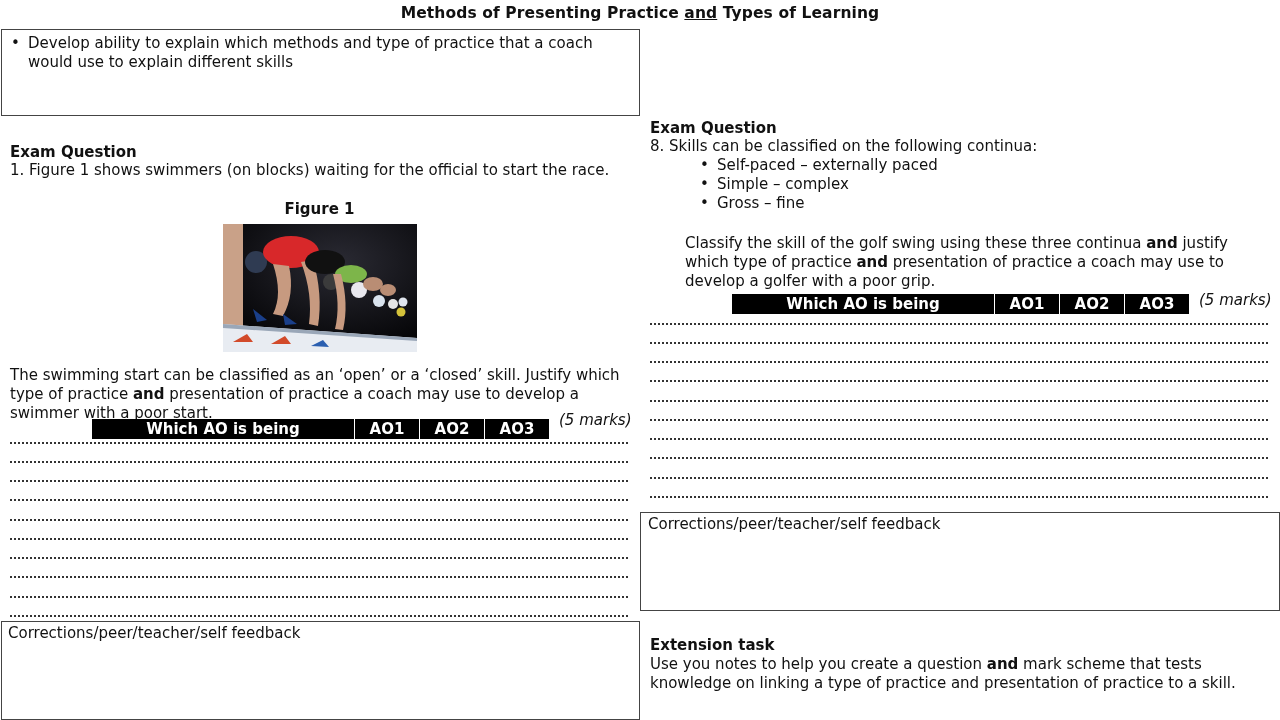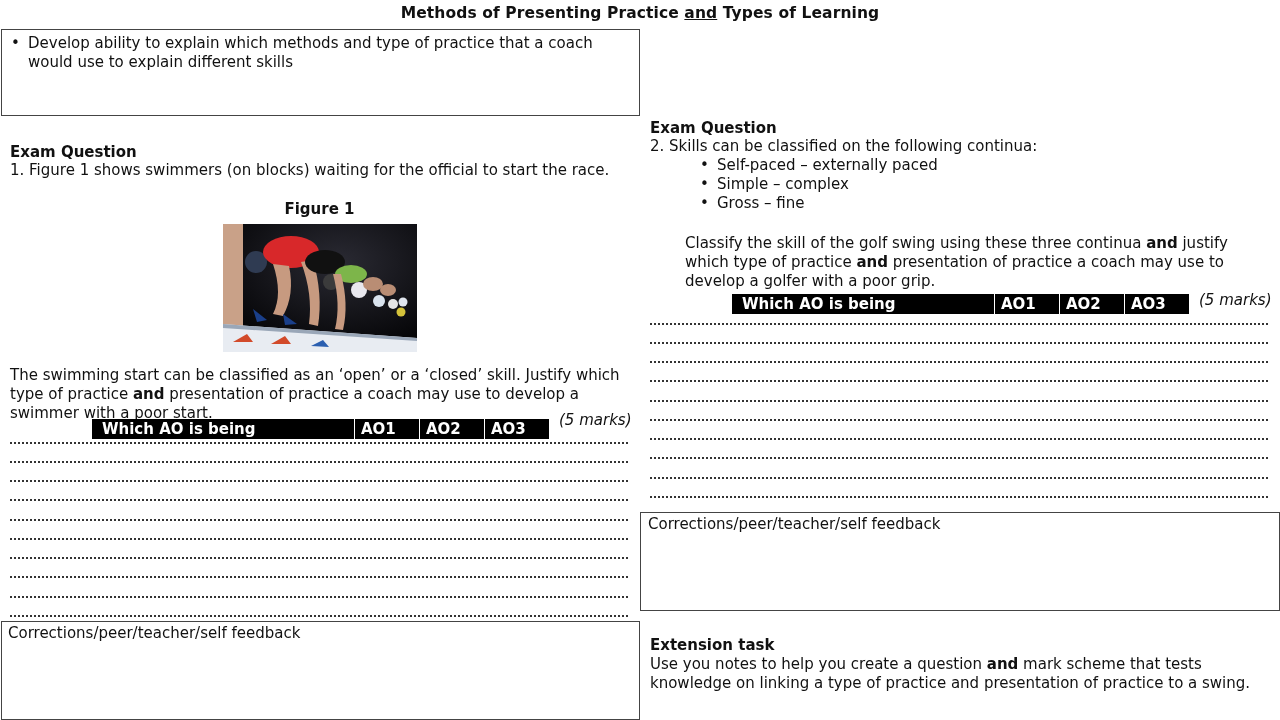--- a/index.html
+++ b/index.html
@@ -15,21 +15,21 @@
   .bullets li { position:relative; padding-left:19px; }
   .bullets li::before { content:"•"; position:absolute; left:2px; top:0; }
   .heading { font-weight:bold; font-size:15px; }
   .txt { font-size:15px; line-height:19.2px; }
   .q1-head { left:10px; top:143px; }
   .q1-text { left:10px; top:161px; }
   .fig-caption { left:222px; width:195px; top:200px; text-align:center; font-size:15px; font-weight:bold; }
   .photo { left:223px; top:224px; width:194px; height:128px; overflow:hidden; background:#0b0b10; }
   .q1-prompt { left:10px; top:353px; width:620px;margin-top:13px; }
   .ao-bar { display:flex; background:#000; color:#fff; font-weight:bold; font-size:15px; height:20px; line-height:20px; }
-  .ao-bar span { border-left:1.5px solid #fff; padding:0 6px; box-sizing:border-box; }
+  .ao-bar span { border-left:1.5px solid #fff; padding:0 6px; box-sizing:border-box;text-align:center; }
   .ao-bar span:first-child { border-left:none; padding:0 10px; }
   .ao-q { width:262px; }
   .ao-c { width:65px; }
   .ao-bar-1 { left:92px; top:419px; }
   .ao-bar-2 { left:732px; top:294px; }
   .marks { font-style:italic; font-size:15px; }
   .marks-1 { left:559px; top:411px; }
   .marks-2 { left:1199px; top:291px; }
   .dotline { height:0; border-bottom:2px dotted #333; }
   .dots-left { left:10px; width:618px; }
@@ -123,21 +123,21 @@
 <div class="abs dotline dots-left" style="top:557px"></div>
 <div class="abs dotline dots-left" style="top:576px"></div>
 <div class="abs dotline dots-left" style="top:596px"></div>
 <div class="abs dotline dots-left" style="top:615px"></div>
 
 <div class="abs box fb-left">
   <span>Corrections/peer/teacher/self feedback</span>
 </div>
 
 <div class="abs heading q2-head">Exam Question</div>
-<div class="abs txt q2-text">2. Skills can be classified on the following continua:</div>
+<div class="abs txt q2-text">8. Skills can be classified on the following continua:</div>
 <ul class="abs bullets txt q2-bullets">
   <li>Self-paced – externally paced</li>
   <li>Simple – complex</li>
   <li>Gross – fine</li>
 </ul>
 <div class="abs txt q2-prompt">
   <span>Classify the skill of the golf swing using these three continua </span><b class="and">and</b><span> justify which type of practice </span><b class="and">and</b><span> presentation of practice a coach may use to develop a golfer with a poor grip.</span>
 </div>
 
 <div class="abs ao-bar ao-bar-2">
@@ -158,14 +158,14 @@
 <div class="abs dotline dots-right" style="top:457px"></div>
 <div class="abs dotline dots-right" style="top:477px"></div>
 <div class="abs dotline dots-right" style="top:496px"></div>
 
 <div class="abs box fb-right">
   <span>Corrections/peer/teacher/self feedback</span>
 </div>
 
 <div class="abs heading ext-head">Extension task</div>
 <div class="abs txt ext-text">
-  <span>Use you notes to help you create a question </span><b class="and">and</b><span> mark scheme that tests knowledge on linking a type of practice and presentation of practice to a swing.</span>
+  <span>Use you notes to help you create a question </span><b class="and">and</b><span> mark scheme that tests knowledge on linking a type of practice and presentation of practice to a skill.</span>
 </div>
 
 </body></html>

